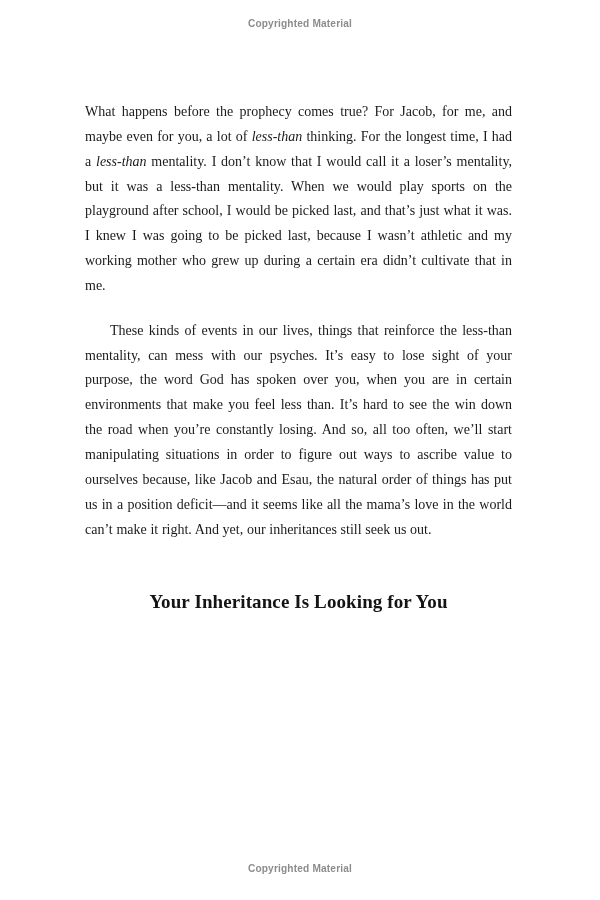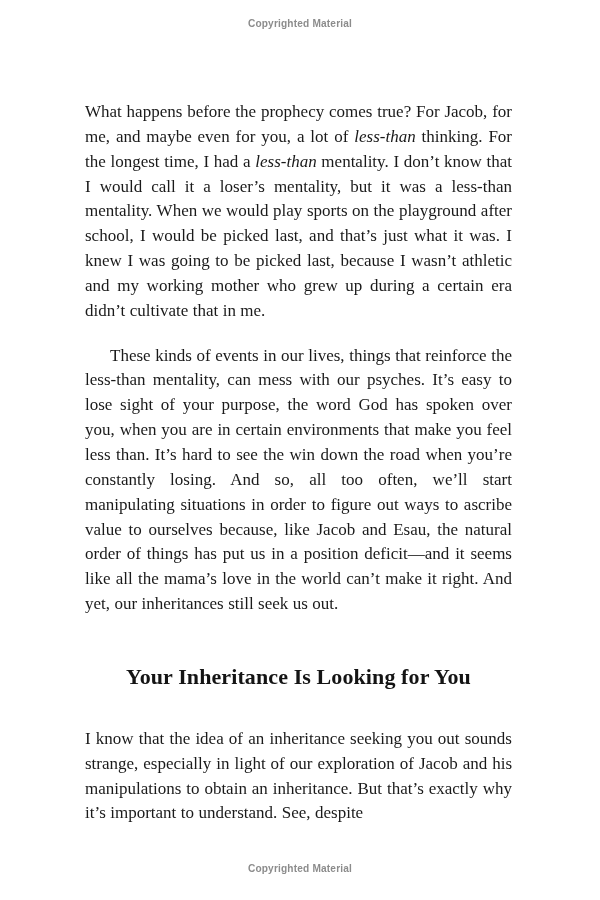--- a/index.html
+++ b/index.html
@@ -76,35 +76,35 @@
   
   .text-block {
     position: absolute;
     left: 85px;
     top: 100px;
     width: 427px;
   }
 
   p.body-para {
     margin: 0;
-    font-size: 17px;
+    font-size: 14px;
     line-height: 24.85px;
     text-align: justify;
     text-justify: inter-word;
     word-spacing: 0.2px;
     hyphens: manual;
   }
   p.indent { text-indent: 25px; margin-top: 20px; }
 
   p.body-para i { font-style: italic; }
 
   .section-heading {
     margin: 0;
     text-align: center;
-    font-size: 22px;
+    font-size: 19px;
     font-weight: 700;
     line-height: 24px;
     color: #141414;
     letter-spacing: 0.1px;
   }
 
   .sp-heading-before { height: 48px; }
   .sp-heading-after  { height: 38px; }
 </style>
 </head>
@@ -120,19 +120,18 @@
     <p class="body-para"><span>What happens before the prophecy comes true? For Jacob, for me, and maybe even for you, a lot of </span><i>less-than</i><span> thinking. For the longest time, I had a </span><i>less-than</i><span> mentality. I don’t know that I would call it a loser’s mentality, but it was a less-than mentality. When we would play sports on the playground after school, I would be picked last, and that’s just what it was. I knew I was going to be picked last, because I wasn’t athletic and my working mother who grew up during a certain era didn’t cultivate that in me.</span></p>
 
     <p class="body-para indent">These kinds of events in our lives, things that reinforce the less-than mentality, can mess with our psyches. It’s easy to lose sight of your purpose, the word God has spoken over you, when you are in certain environments that make you feel less than. It’s hard to see the win down the road when you’re constantly losing. And so, all too often, we’ll start manipulating situations in order to figure out ways to ascribe value to ourselves because, like Jacob and Esau, the natural order of things has put us in a position deficit—and it seems like all the mama’s love in the world can’t make it right. And yet, our inheritances still seek us out.</p>
 
     <div class="sp-heading-before"></div>
 
     <h2 class="section-heading">Your Inheritance Is Looking for You</h2>
 
     <div class="sp-heading-after"></div>
 
-    <p class="body-para">I know that the idea of an inheritance seeking you out sounds strange, especially in light of our exploration of Jacob and his manipulations to obtain an inheritance. But that’s exactly why it’s important to understand. See, despite</p>
 
   </div>
 
   <div class="watermark watermark-bottom">Copyrighted Material</div>
 
 </div>
 
 </body></html>

